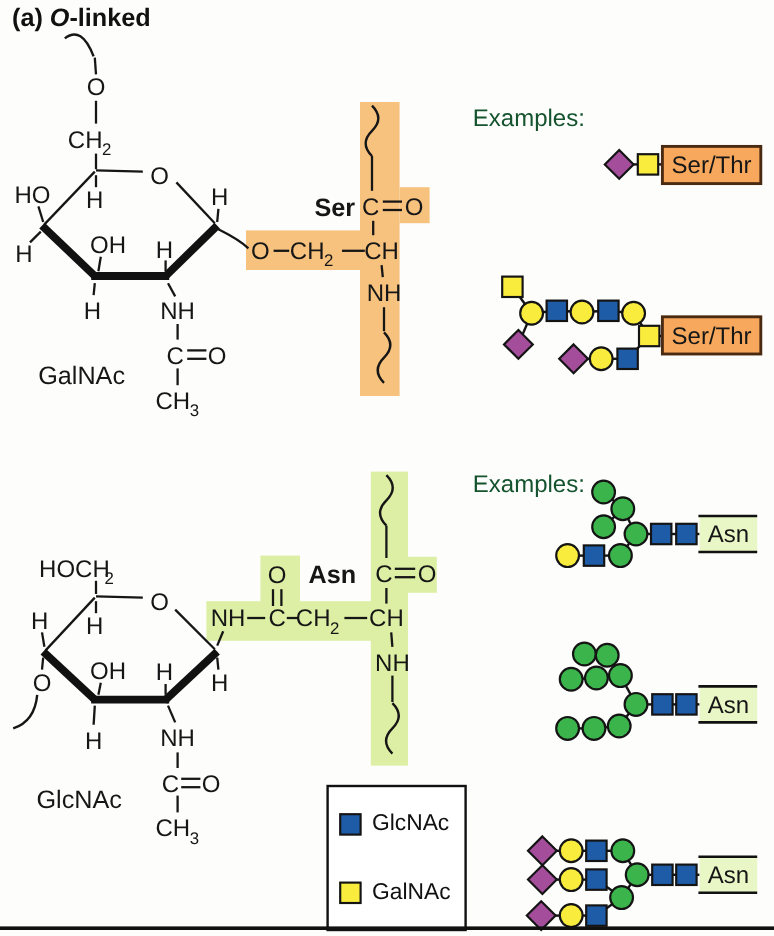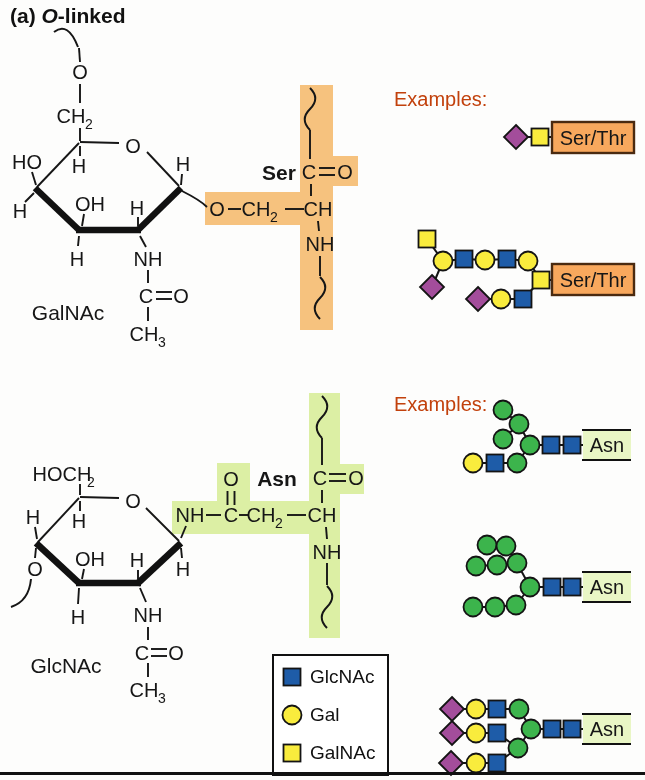--- a/index.html
+++ b/index.html
@@ -1,21 +1,21 @@
 <!DOCTYPE html>
 <html><head>
 <meta charset="utf-8">
 <style>
   html,body{margin:0;padding:0;background:#ffffff;}
   #canvas{position:relative;width:645px;height:780px;background:#fdfdfc;overflow:hidden;
           font-family:"Liberation Sans",sans-serif;color:#161616;}
   .abs{position:absolute;}
   .title{font-size:21px;font-weight:bold;color:#111;white-space:nowrap;}
   .title .it{font-style:italic;}
-  .examples{font-size:20px;color:#c2410c;white-space:nowrap;}
+  .examples{font-size:20px;color:#14532d;white-space:nowrap;}
   svg text{font-family:"Liberation Sans",sans-serif;fill:#161616;font-size:20px;}
   svg text.sub{font-size:14px;}
   svg text.res{font-weight:bold;font-size:21px;}
   svg text.sugarname{font-size:21px;}
   .bond{stroke:#161616;stroke-width:1.9;fill:none;}
   .thick{stroke:#111;stroke-width:6.5;fill:none;}
   .squig{stroke:#161616;stroke-width:2;fill:none;}
   #legend-box{left:272px;top:654px;width:117px;height:122px;border:2.4px solid #111;
               box-sizing:border-box;background:#fff;display:flex;flex-direction:column;
               justify-content:space-around;padding:2px 0 2px 6px;}
@@ -315,26 +315,20 @@
 
   <div id="legend-box" class="abs">
     <div class="legend-row">
       <svg width="24" height="24" viewBox="0 0 24 24">
           <rect x="3.5" y="3.5" width="17" height="17" stroke="#141414" stroke-width="1.8" fill="#1e5ca8"></rect>
         </svg>
       <span>GlcNAc</span>
     </div>
     <div class="legend-row">
       <svg width="24" height="24" viewBox="0 0 24 24">
-          <circle cx="12" cy="12" r="9.5" stroke="#141414" stroke-width="1.8" fill="#f9ec3d"></circle>
-        </svg>
-      <span>Gal</span>
-    </div>
-    <div class="legend-row">
-      <svg width="24" height="24" viewBox="0 0 24 24">
           <rect x="3.5" y="3.5" width="17" height="17" stroke="#141414" stroke-width="1.8" fill="#f9ec3d"></rect>
         </svg>
       <span>GalNAc</span>
     </div>
   </div>
 
   <div id="bottom-rule" class="abs"></div>
 </div>
 
 </body></html>

